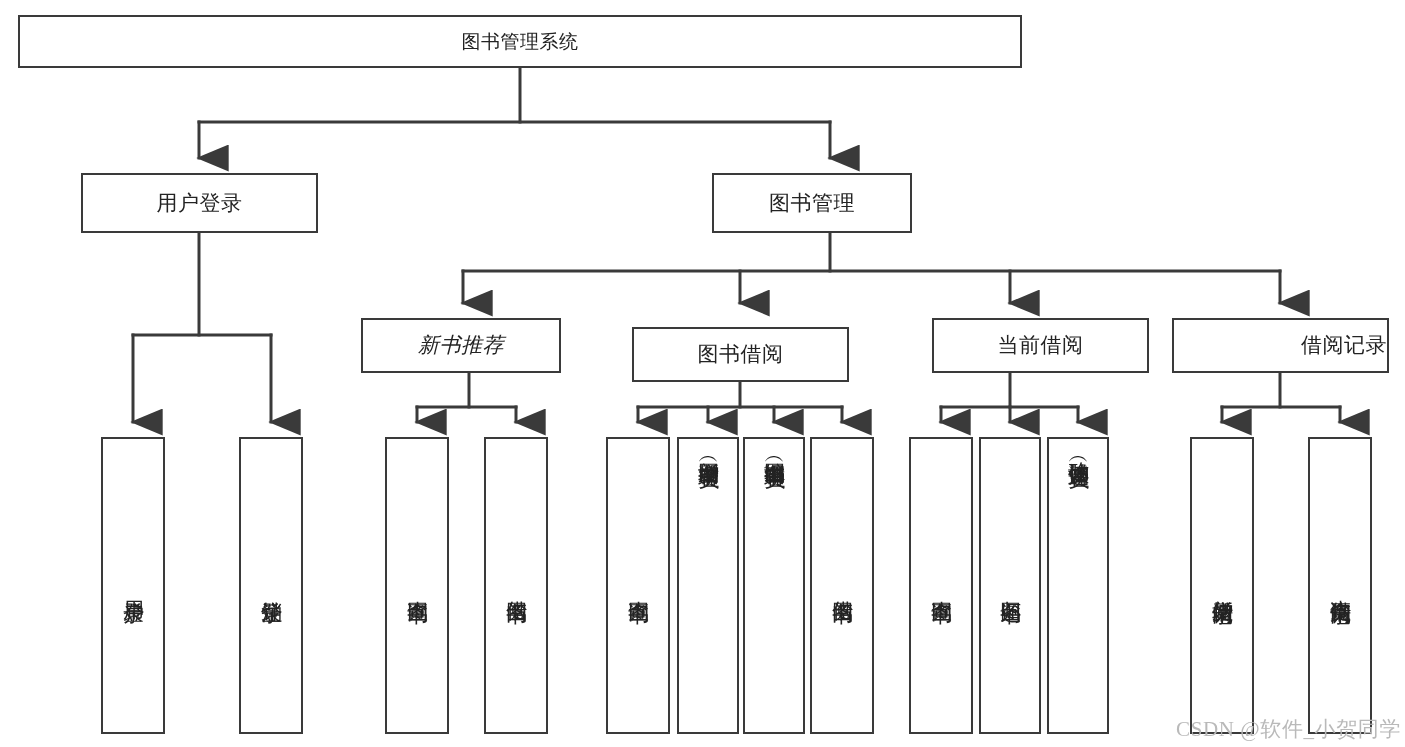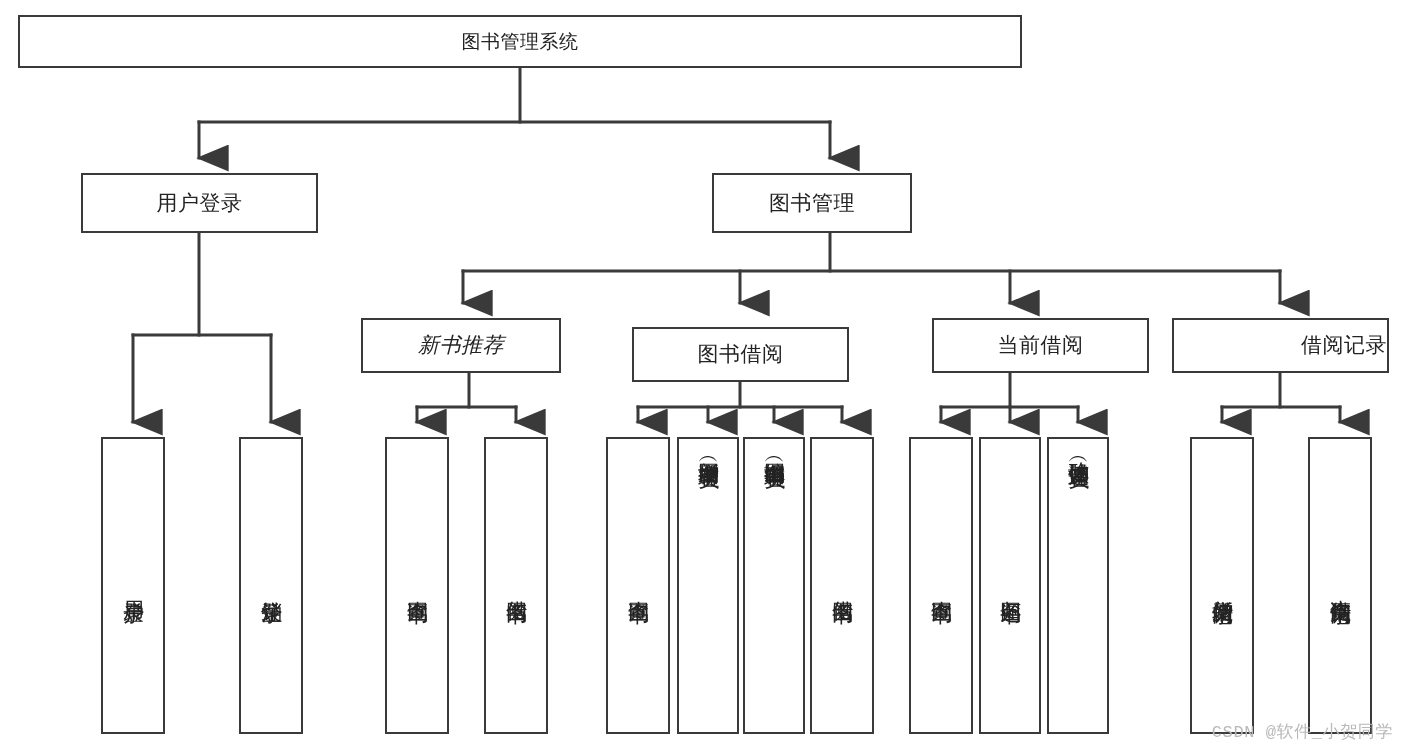--- a/index.html
+++ b/index.html
@@ -18,23 +18,23 @@
   #n-root .lbl{font-size:19px;}
 
   .node.vert{align-items:flex-start;justify-content:center;padding-top:0;}
   .node.vert .lbl{writing-mode:vertical-rl;text-orientation:upright;
                   font-size:21px;line-height:1.12;letter-spacing:1px;
                   white-space:nowrap;}
   .node.vert.mid{align-items:center;}
   .node.vert.top{align-items:flex-start;}
   .node.vert.top .lbl{margin-top:6px;}
 
-  #watermark{position:absolute;right:12px;bottom:4px;font-size:17px;
+  #watermark{position:absolute;right:4px;bottom:4px;font-size:21px;
              color:#b9b9b9;letter-spacing:0.6px;white-space:nowrap;
-             font-family:Liberation Mono, monospace;}
+             font-family:Liberation Serif, serif;}
 </style>
 </head>
 <body>
 
 <div id="stage">
 
   <svg id="wires" viewBox="0 0 1405 747" xmlns="http://www.w3.org/2000/svg">
     <defs>
       <marker id="arw" viewBox="0 0 10 12" refX="5" refY="11" markerWidth="9" markerHeight="11" orient="auto-start-reverse">
         <path d="M0,0 L10,0 L5,12 Z" fill="#3a3a3a"></path>

